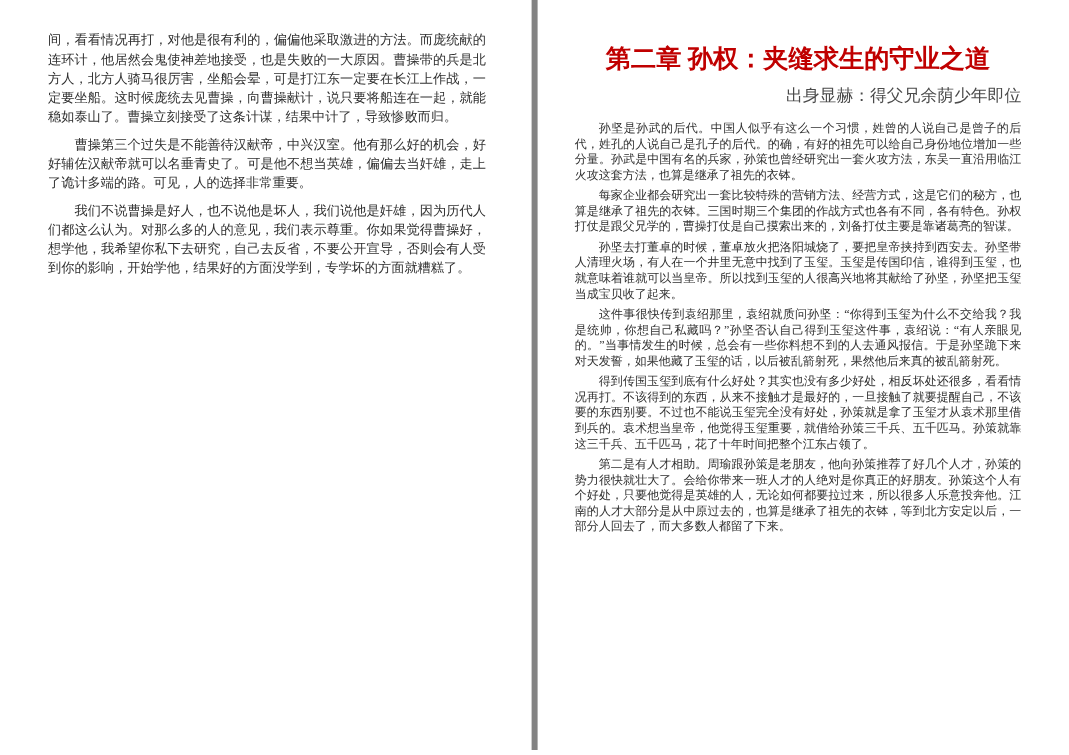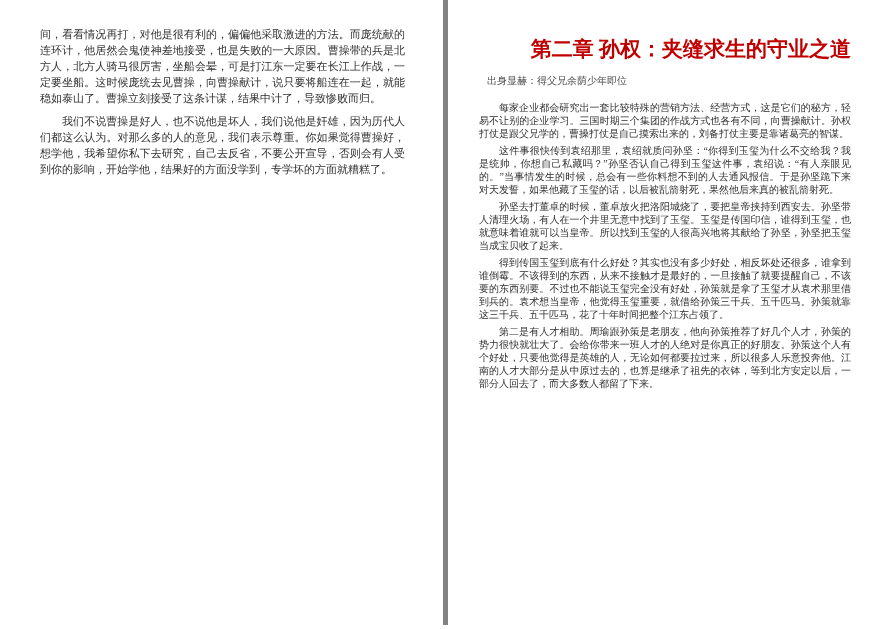--- a/index.html
+++ b/index.html
@@ -54,46 +54,49 @@
     margin-bottom: 4px;
   }
   .para.continuation {
     text-indent: 0;
   }
   .chapter-title {
     color: var(--chapter-title-red, #c00000);
     font-size: 21px;
     line-height: 26px;
     font-weight: bold;
-    text-align: right;
+    text-align: center;
     margin: 0 0 12px 0;
   }
   .section-heading {
     color: var(--section-heading-gray, #4a4a4a);
-    font-size: 10px;
+    font-size: 14px;
     line-height: 14px;
     margin: 0 0 13px 0;
     text-indent: 0.8em;
+    text-align: right;
   }
 </style>
 </head>
 <body>
 
 <div class="spread">
 
   <div class="page page-left">
     <p class="para continuation">间，看看情况再打，对他是很有利的，偏偏他采取激进的方法。而庞统献的连环计，他居然会鬼使神差地接受，也是失败的一大原因。曹操带的兵是北方人，北方人骑马很厉害，坐船会晕，可是打江东一定要在长江上作战，一定要坐船。这时候庞统去见曹操，向曹操献计，说只要将船连在一起，就能稳如泰山了。曹操立刻接受了这条计谋，结果中计了，导致惨败而归。</p>
+    <p class="para">曹操第三个过失是不能善待汉献帝，中兴汉室。他有那么好的机会，好好辅佐汉献帝就可以名垂青史了。可是他不想当英雄，偏偏去当奸雄，走上了诡计多端的路。可见，人的选择非常重要。</p>
     <p class="para">我们不说曹操是好人，也不说他是坏人，我们说他是奸雄，因为历代人们都这么认为。对那么多的人的意见，我们表示尊重。你如果觉得曹操好，想学他，我希望你私下去研究，自己去反省，不要公开宣导，否则会有人受到你的影响，开始学他，结果好的方面没学到，专学坏的方面就糟糕了。</p>
   </div>
 
   <div class="divider"></div>
 
   <div class="page page-right">
     <h1 class="chapter-title">第二章 孙权：夹缝求生的守业之道</h1>
     <div class="section-heading">出身显赫：得父兄余荫少年即位</div>
-    <p class="para">每家企业都会研究出一套比较特殊的营销方法、经营方式，这是它们的秘方，轻易不让别的企业学习。三国时期三个集团的作战方式也各有不同，向曹操献计。孙权打仗是跟父兄学的，曹操打仗是自己摸索出来的，刘备打仗主要是靠诸葛亮的智谋。</p>
+    <p class="para">孙坚是孙武的后代。中国人似乎有这么一个习惯，姓曾的人说自己是曾子的后代，姓孔的人说自己是孔子的后代。的确，有好的祖先可以给自己身份地位增加一些分量。孙武是中国有名的兵家，孙策也曾经研究出一套火攻方法，东吴一直沿用临江火攻这套方法，也算是继承了祖先的衣钵。</p>
+    <p class="para">每家企业都会研究出一套比较特殊的营销方法、经营方式，这是它们的秘方，也算是继承了祖先的衣钵。三国时期三个集团的作战方式也各有不同，各有特色。孙权打仗是跟父兄学的，曹操打仗是自己摸索出来的，刘备打仗主要是靠诸葛亮的智谋。</p>
+    <p class="para">孙坚去打董卓的时候，董卓放火把洛阳城烧了，要把皇帝挟持到西安去。孙坚带人清理火场，有人在一个井里无意中找到了玉玺。玉玺是传国印信，谁得到玉玺，也就意味着谁就可以当皇帝。所以找到玉玺的人很高兴地将其献给了孙坚，孙坚把玉玺当成宝贝收了起来。</p>
     <p class="para">这件事很快传到袁绍那里，袁绍就质问孙坚：“你得到玉玺为什么不交给我？我是统帅，你想自己私藏吗？”孙坚否认自己得到玉玺这件事，袁绍说：“有人亲眼见的。”当事情发生的时候，总会有一些你料想不到的人去通风报信。于是孙坚跪下来对天发誓，如果他藏了玉玺的话，以后被乱箭射死，果然他后来真的被乱箭射死。</p>
-    <p class="para">孙坚去打董卓的时候，董卓放火把洛阳城烧了，要把皇帝挟持到西安去。孙坚带人清理火场，有人在一个井里无意中找到了玉玺。玉玺是传国印信，谁得到玉玺，也就意味着谁就可以当皇帝。所以找到玉玺的人很高兴地将其献给了孙坚，孙坚把玉玺当成宝贝收了起来。</p>
-    <p class="para">得到传国玉玺到底有什么好处？其实也没有多少好处，相反坏处还很多，谁拿到谁倒霉。不该得到的东西，从来不接触才是最好的，一旦接触了就要提醒自己，不该要的东西别要。不过也不能说玉玺完全没有好处，孙策就是拿了玉玺才从袁术那里借到兵的。袁术想当皇帝，他觉得玉玺重要，就借给孙策三千兵、五千匹马。孙策就靠这三千兵、五千匹马，花了十年时间把整个江东占领了。</p>
+    <p class="para">得到传国玉玺到底有什么好处？其实也没有多少好处，相反坏处还很多，看看情况再打。不该得到的东西，从来不接触才是最好的，一旦接触了就要提醒自己，不该要的东西别要。不过也不能说玉玺完全没有好处，孙策就是拿了玉玺才从袁术那里借到兵的。袁术想当皇帝，他觉得玉玺重要，就借给孙策三千兵、五千匹马。孙策就靠这三千兵、五千匹马，花了十年时间把整个江东占领了。</p>
     <p class="para">第二是有人才相助。周瑜跟孙策是老朋友，他向孙策推荐了好几个人才，孙策的势力很快就壮大了。会给你带来一班人才的人绝对是你真正的好朋友。孙策这个人有个好处，只要他觉得是英雄的人，无论如何都要拉过来，所以很多人乐意投奔他。江南的人才大部分是从中原过去的，也算是继承了祖先的衣钵，等到北方安定以后，一部分人回去了，而大多数人都留了下来。</p>
   </div>
 
 </div>
 
 </body></html>

